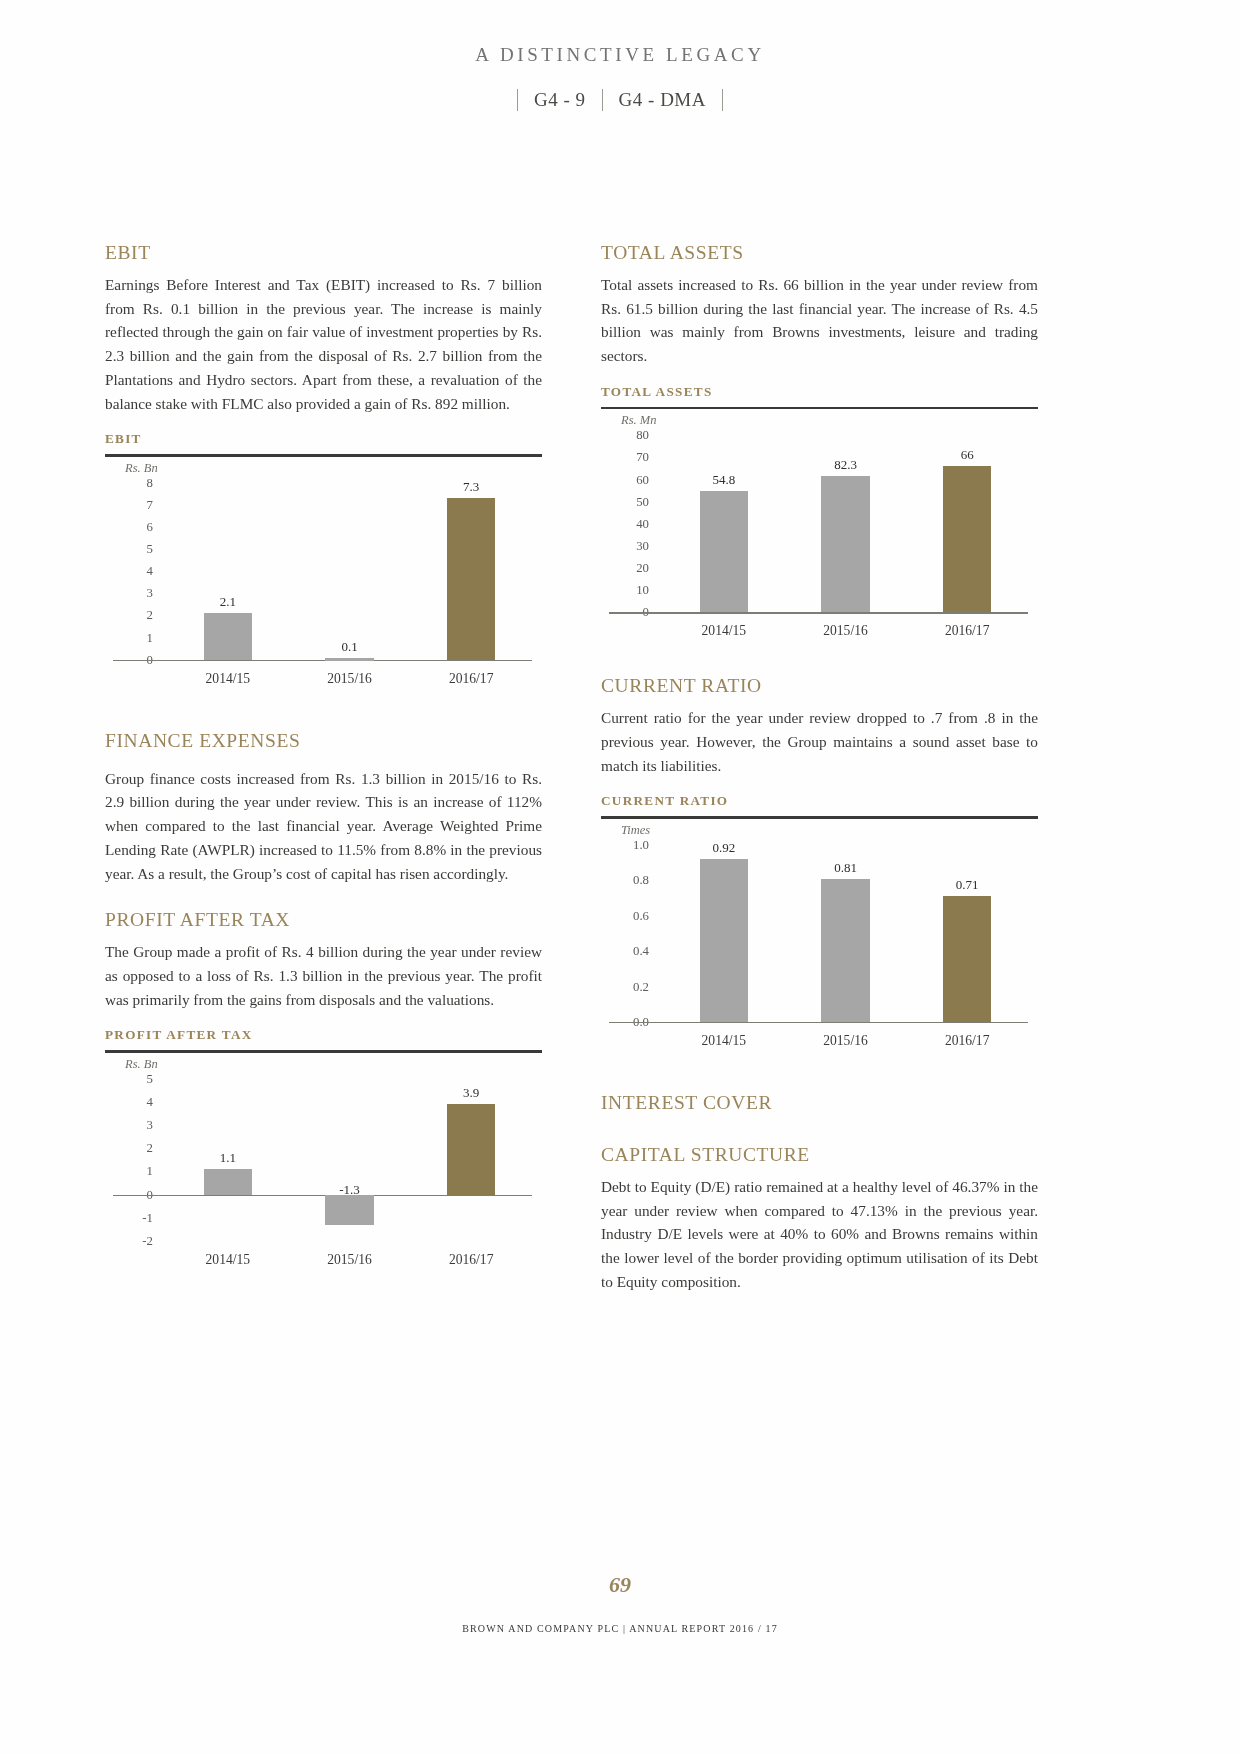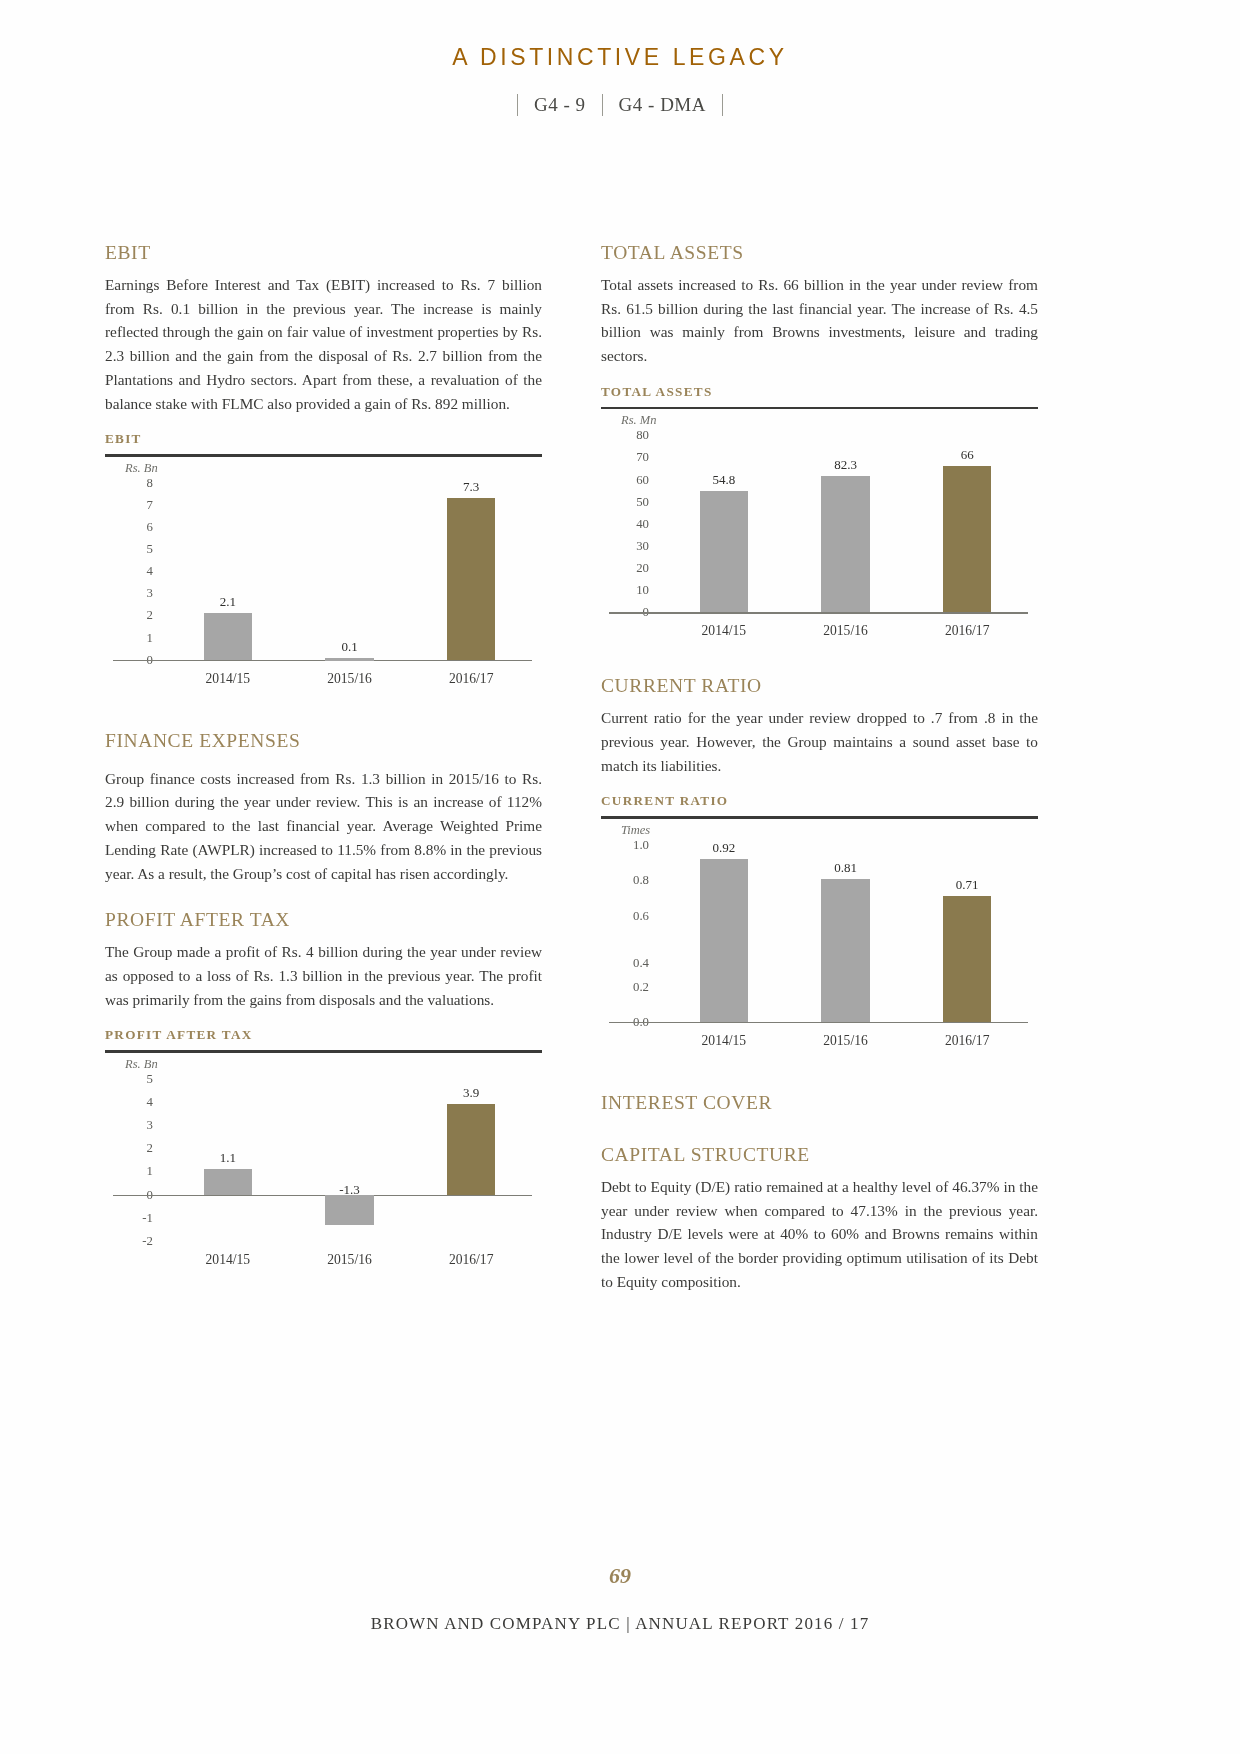--- a/index.html
+++ b/index.html
@@ -8,22 +8,22 @@
     background: #fefefe;
     font-family: "Liberation Serif", "DejaVu Serif", serif;
     color: #3a3a38;
     overflow: hidden;
   }
   .page { position: relative; width: 1240px; height: 1754px; padding: 0; }
 
   
   .doc-header { text-align: center; padding-top: 44px; }
   .doc-title {
-    font-size: 23px; letter-spacing: 3.6px; color: #a16207;
-    font-family: Liberation Sans, sans-serif; font-weight: 400;
+    font-size: 19px; letter-spacing: 3.6px; color: #737373;
+    font-family: Liberation Serif, serif; font-weight: 400;
   }
   .badge-row {
     margin-top: 23px; display: flex; justify-content: center;
     align-items: center; gap: 0px;
   }
   .badge {
     font-size: 19px; color: #4a4a46; letter-spacing: 0.5px;
     padding: 0 16px; position: relative; line-height: 20px;
   }
   .vrule { width: 1px; height: 22px; background: #9b9b93; }
@@ -83,21 +83,21 @@
 
   
   .footer {
     position: absolute; left: 0; right: 0; bottom: 120px; text-align: center;
   }
   .pageno {
     font-size: 22px; color: #9a8459; font-style: italic;
     font-weight: 700; margin-bottom: 25px;
   }
   .footer-text {
-    font-size: 17px; letter-spacing: 1.15px; color: #3a3a38;
+    font-size: 10px; letter-spacing: 1.15px; color: #3a3a38;
   }
 </style>
 </head>
 <body>
 
 <div class="page">
 
   <div class="doc-header">
     <div class="doc-title">A DISTINCTIVE LEGACY</div>
     <div class="badge-row">
@@ -217,21 +217,21 @@
       <p class="body">Current ratio for the year under review dropped to .7 from .8 in the previous year. However, the Group maintains a sound asset base to match its liabilities.</p>
 
       <div class="chart-block">
         <div class="chart-label">CURRENT RATIO</div>
         <div class="chart-rule"></div>
         <div class="chart-area" id="cr-area" style="height:245px;">
           <div class="unit">Times</div>
         <div class="ytick" style="top: 26px;">1.0</div>
             <div class="ytick" style="top: 61.4px;">0.8</div>
             <div class="ytick" style="top: 96.8px;">0.6</div>
-            <div class="ytick" style="top: 132.2px; margin-top: 12px;">0.4</div>
+            <div class="ytick" style="top: 132.2px;">0.4</div>
             <div class="ytick" style="top: 167.6px;">0.2</div>
             <div class="ytick" style="top: 203px;">0.0</div>
             <div class="axis-line" style="top: 203px; left: 8px; width: 419px;"></div>
             <div class="bar" style="left: 98.5px; top: 40.16px; width: 48.6667px; height: 162.84px; background: rgb(166, 166, 166);"></div>
             <div class="barval" style="left: 122.833px; top: 21.16px;">0.92</div>
             <div class="xlab" style="left: 122.833px; top: 214px;">2014/15</div>
             <div class="bar" style="left: 220.167px; top: 59.63px; width: 48.6667px; height: 143.37px; background: rgb(166, 166, 166);"></div>
             <div class="barval" style="left: 244.5px; top: 40.63px;">0.81</div>
             <div class="xlab" style="left: 244.5px; top: 214px;">2015/16</div>
             <div class="bar" style="left: 341.833px; top: 77.33px; width: 48.6667px; height: 125.67px; background: rgb(138, 122, 78);"></div>

